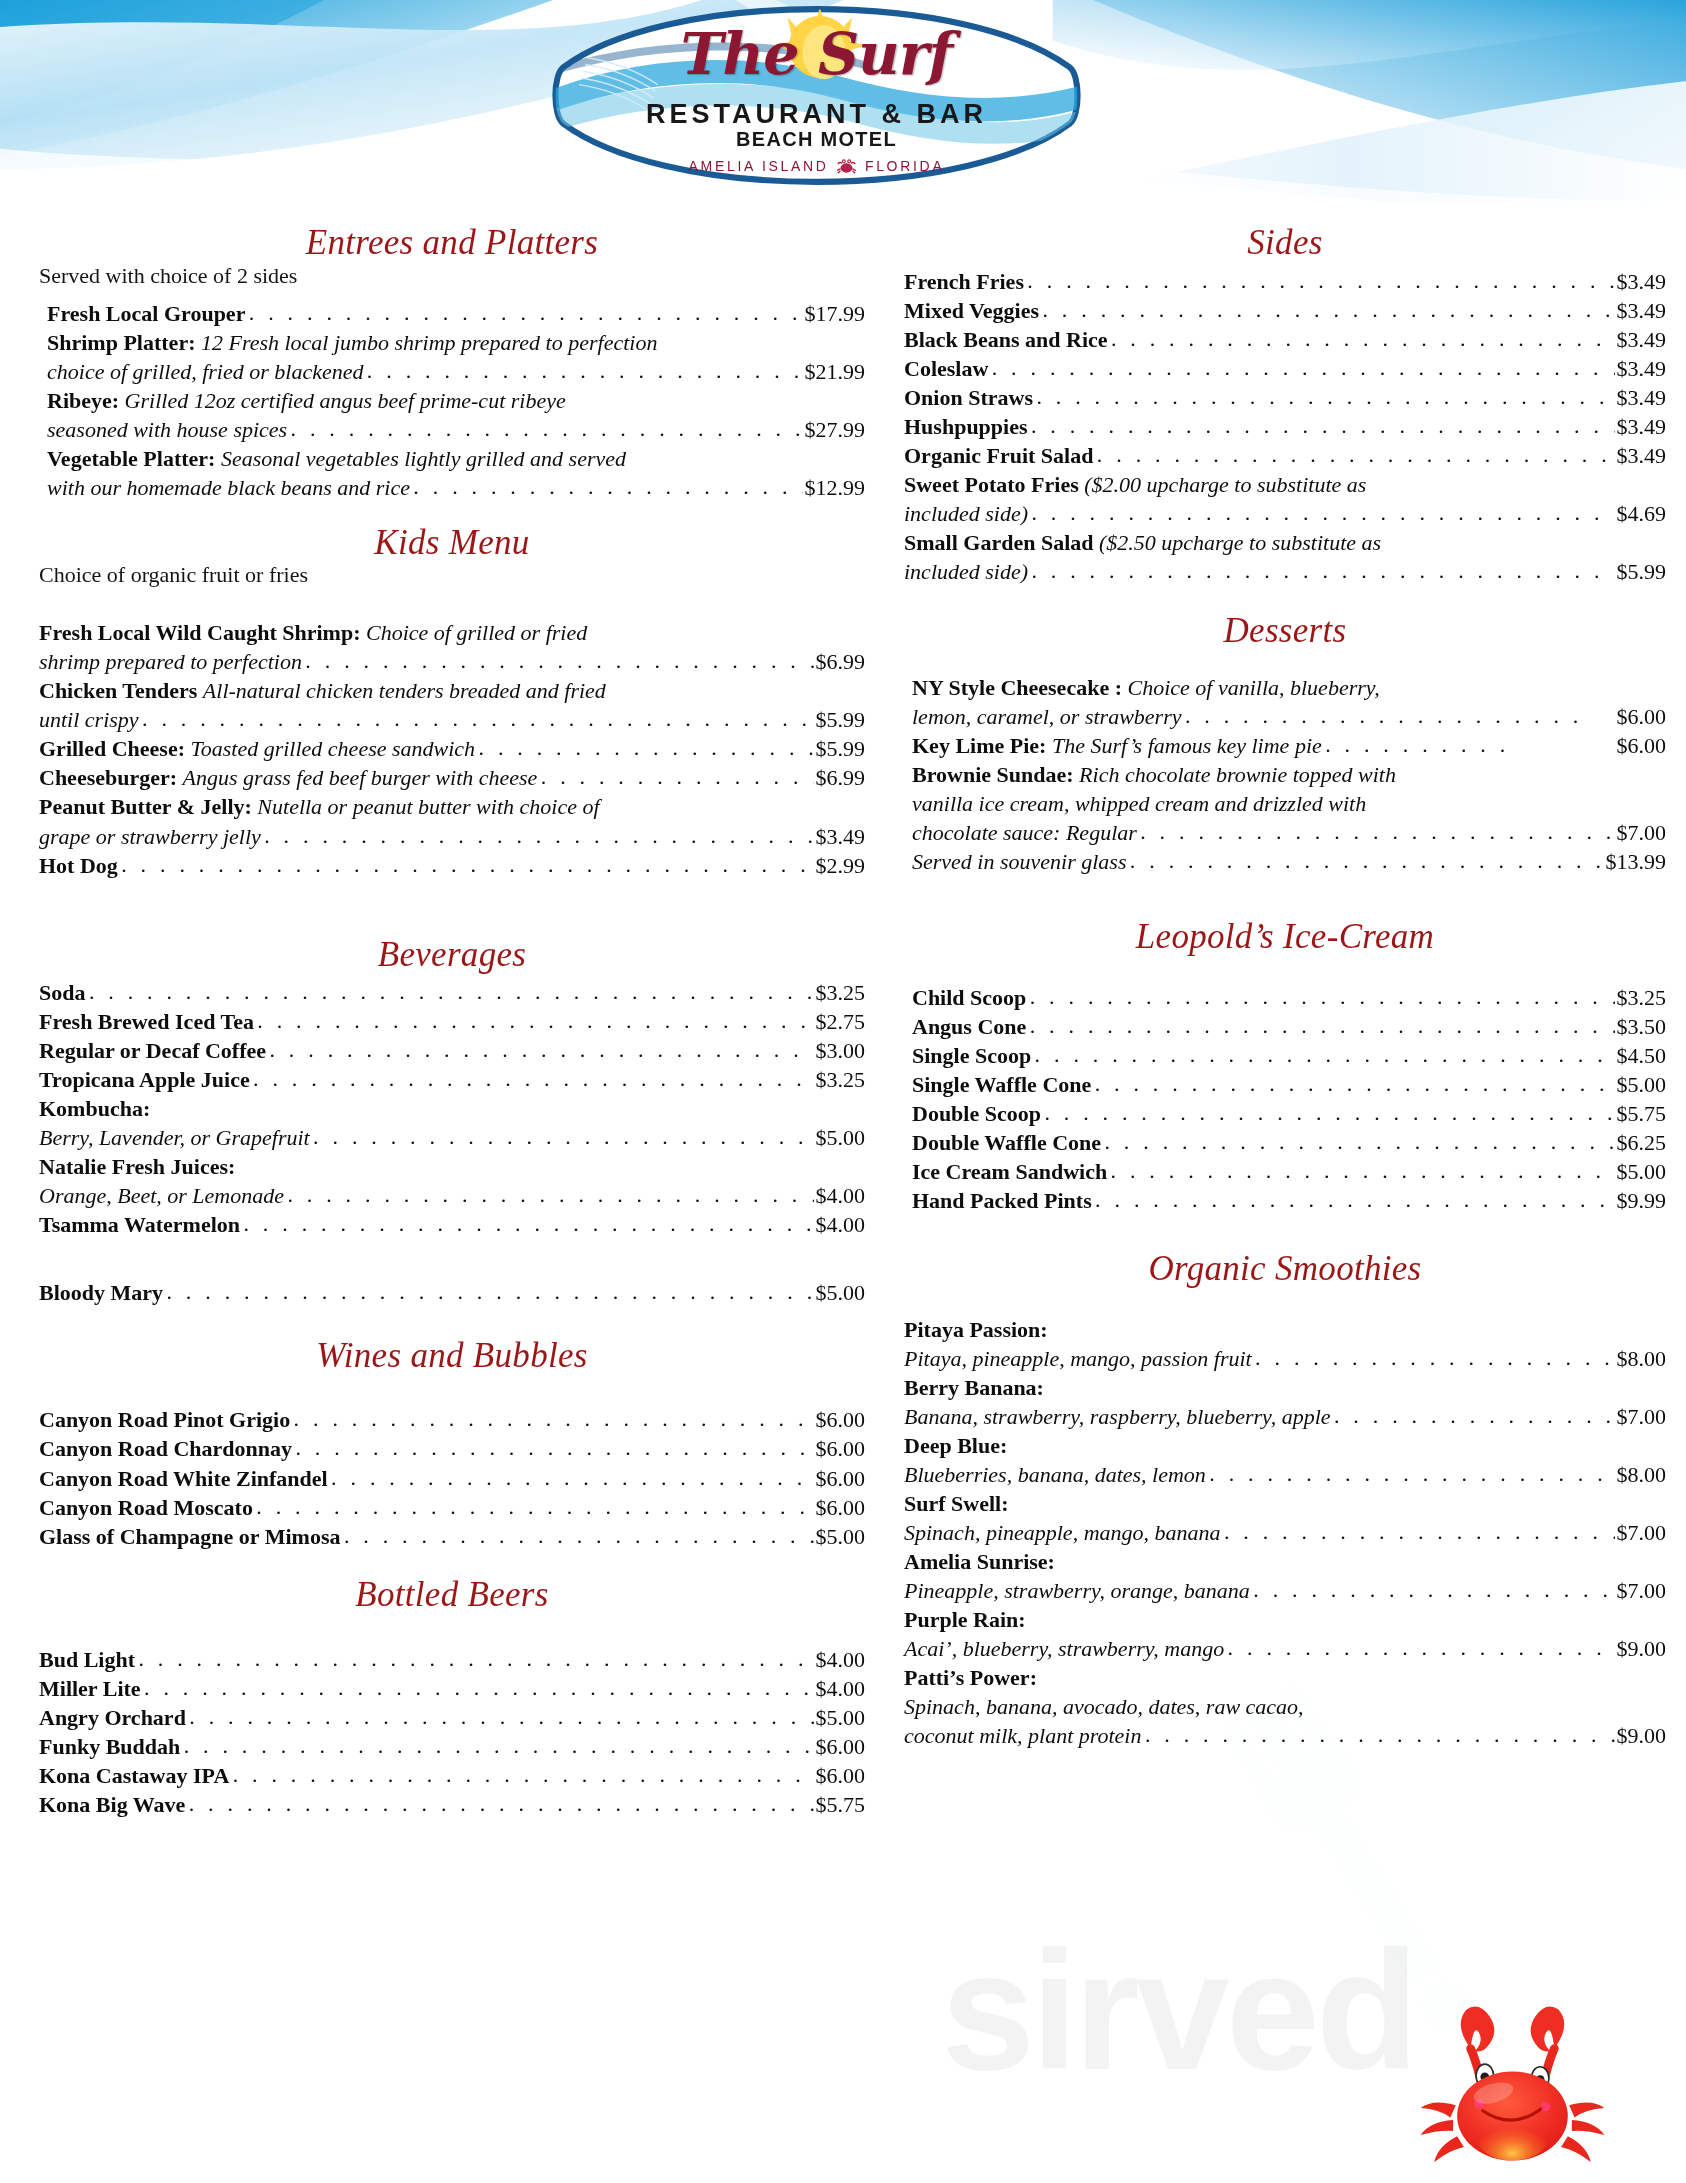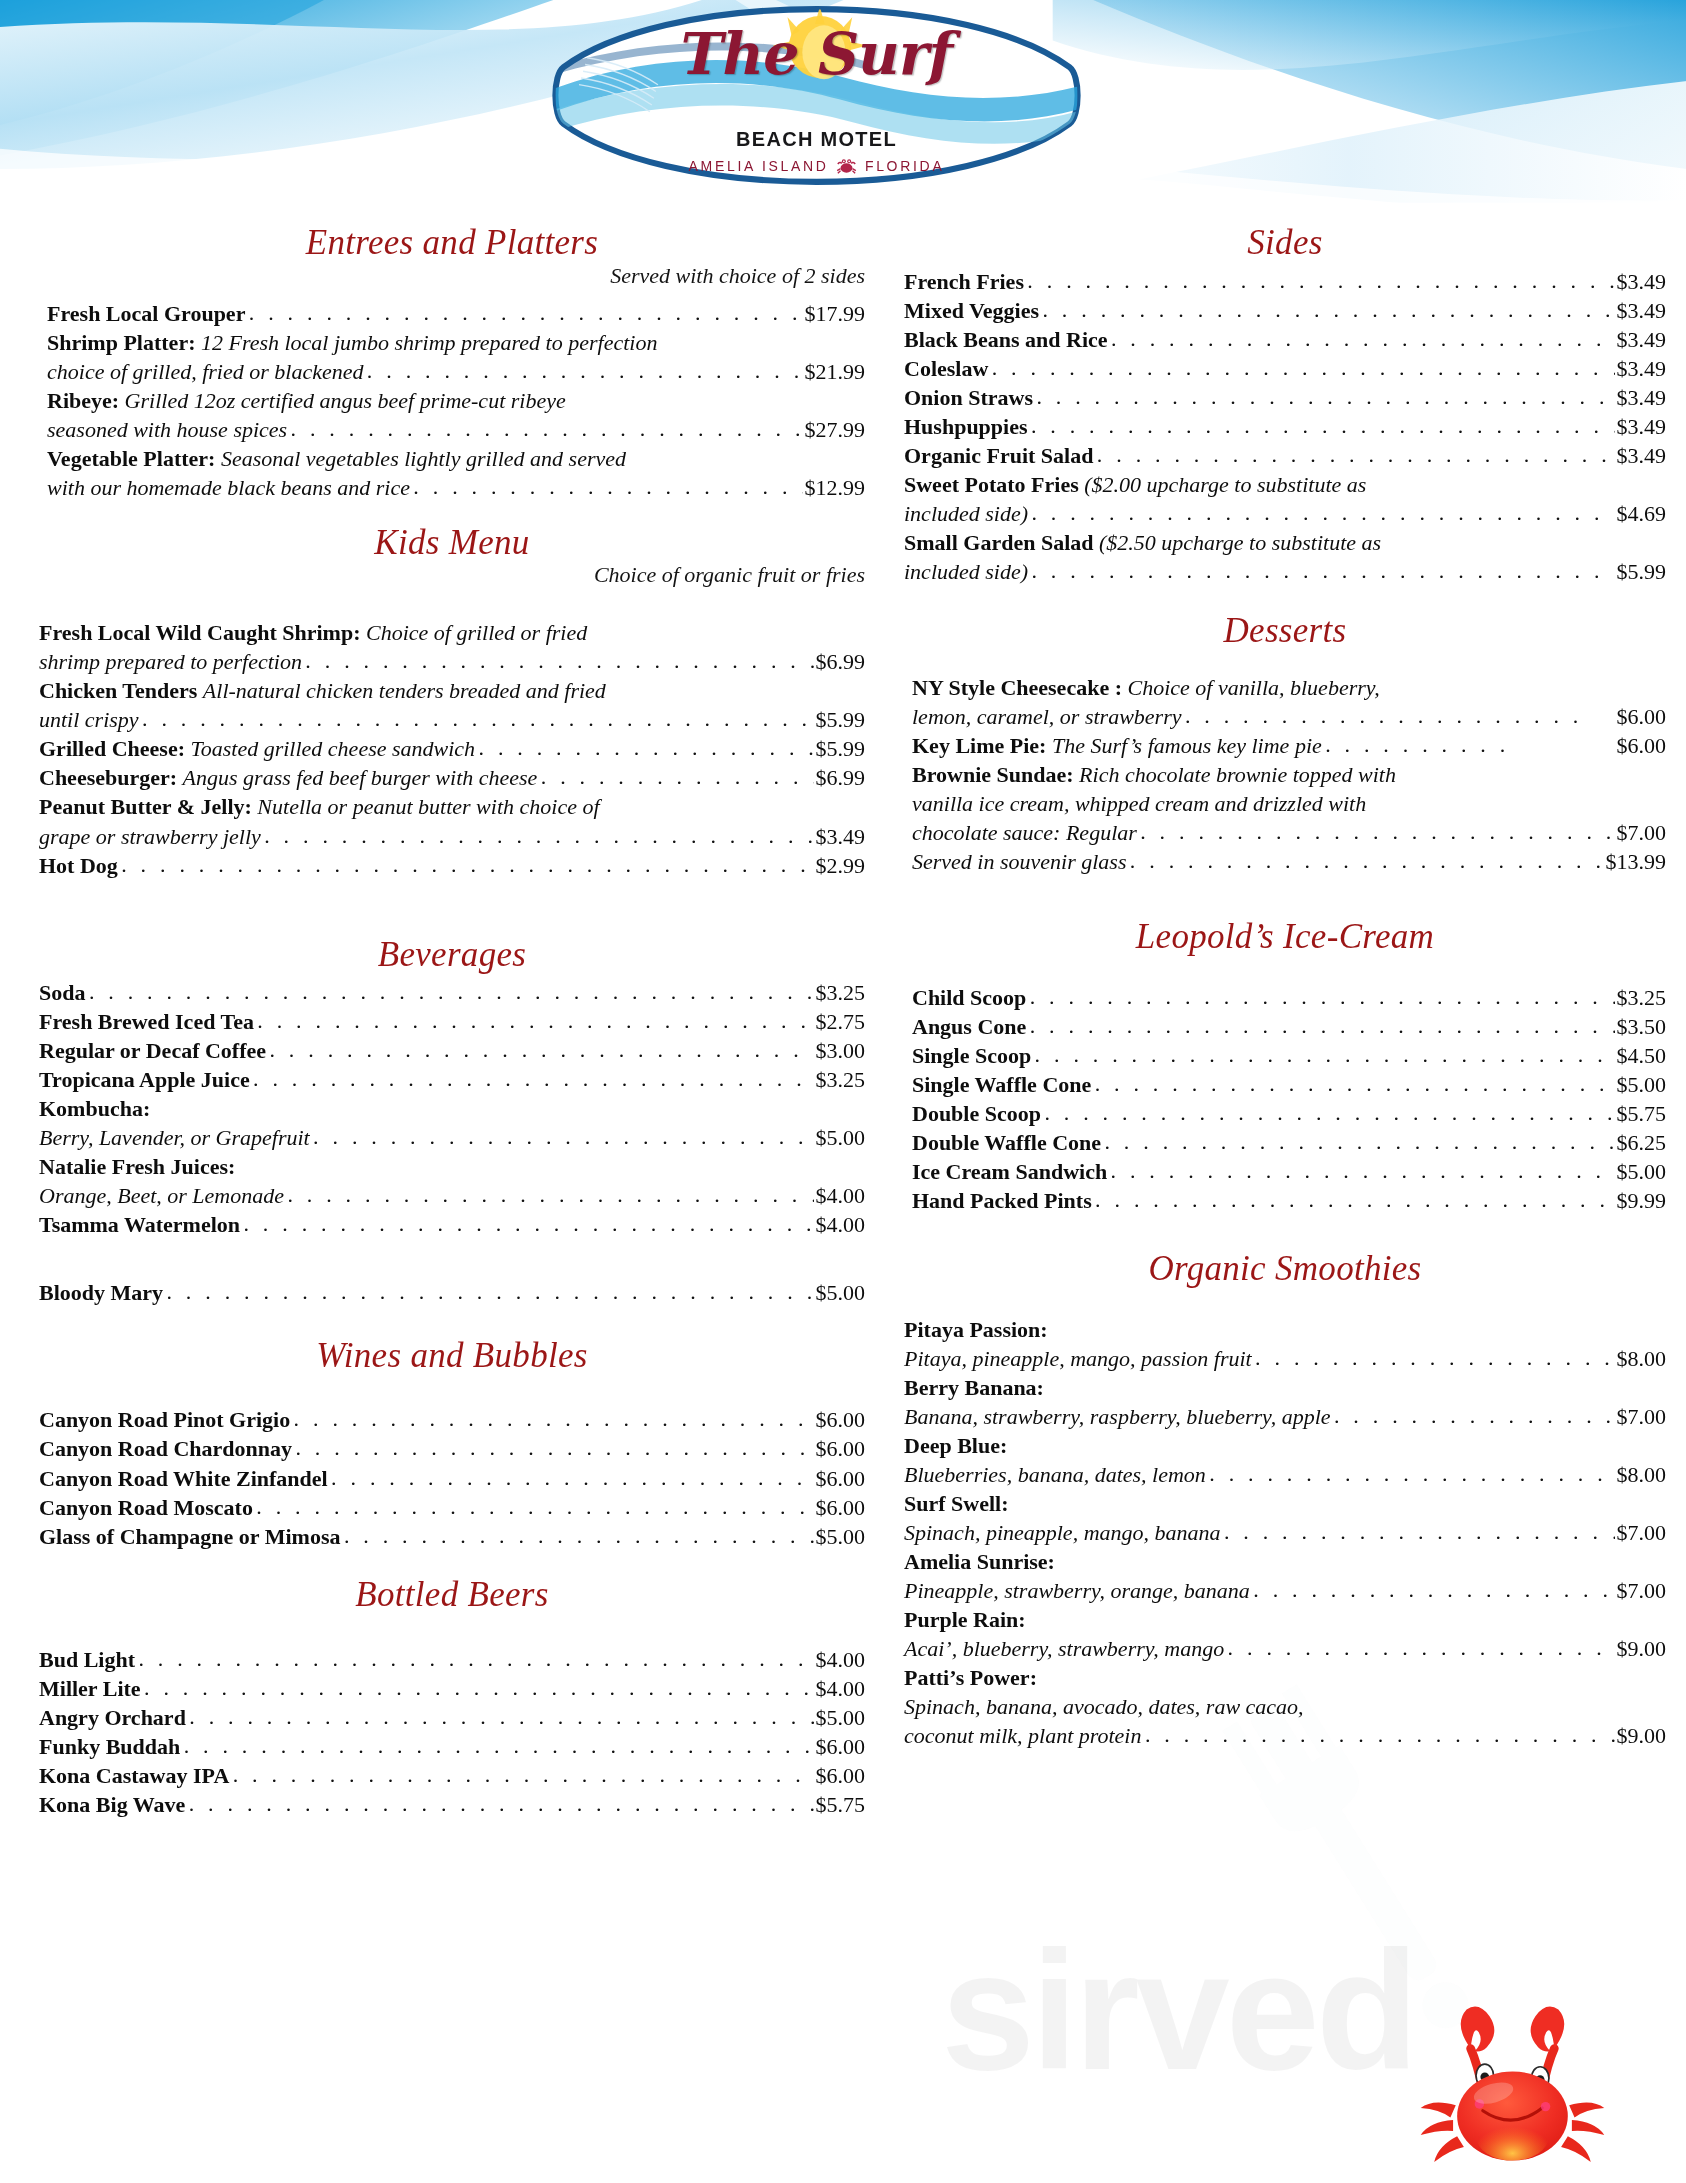--- a/index.html
+++ b/index.html
@@ -65,23 +65,22 @@
   .sec-title{
     text-align:center;
     font-family:"Liberation Serif", serif;
     font-style:italic;
     font-size:35px;
     color:#9b1616;
     line-height:1.06;
     letter-spacing:0.3px;
   }
   .sec-sub{
-    text-align:right;
+    text-align:left;
     font-family:"Liberation Serif", serif;
-    font-style:italic;
     font-size:22px;
     color:#141414;
     line-height:1.15;
   }
 
   
   .mline{
     display:flex; align-items:flex-end;
     font-size:22px; line-height:1.32;
     color:#0d0d0d;
@@ -184,20 +183,21 @@
         <path d="M400,2 l7,26 l-14,0 Z"></path>
         <path d="M352,18 l18,20 l-12,7 Z"></path>
         <path d="M448,18 l-18,20 l12,7 Z"></path>
         <path d="M330,60 l26,-6 l0,13 Z"></path>
         <path d="M470,60 l-26,-6 l0,13 Z"></path>
       </g>
       <ellipse cx="406" cy="70" rx="32" ry="40" fill="#ffe783" opacity="0.9"></ellipse>
     </g>
   </svg>
   <div class="logo-text-the-surf">The Surf</div>
+  <div class="logo-text-restaurant">RESTAURANT &amp; BAR</div>
   <div class="logo-text-beachmotel">BEACH MOTEL</div>
   <div class="logo-text-amelia">
     <span>AMELIA ISLAND</span>
     <span class="logo-crab-small">
       <svg width="23" height="16" viewBox="0 0 34 24">
         <ellipse cx="17" cy="15" rx="9" ry="7" fill="#b3254a"></ellipse>
         <circle cx="13" cy="5" r="3" fill="#b3254a"></circle>
           <circle cx="21" cy="5" r="3" fill="#b3254a"></circle>
         <circle cx="13" cy="5" r="1.3" fill="#fff"></circle>
           <circle cx="21" cy="5" r="1.3" fill="#fff"></circle>

